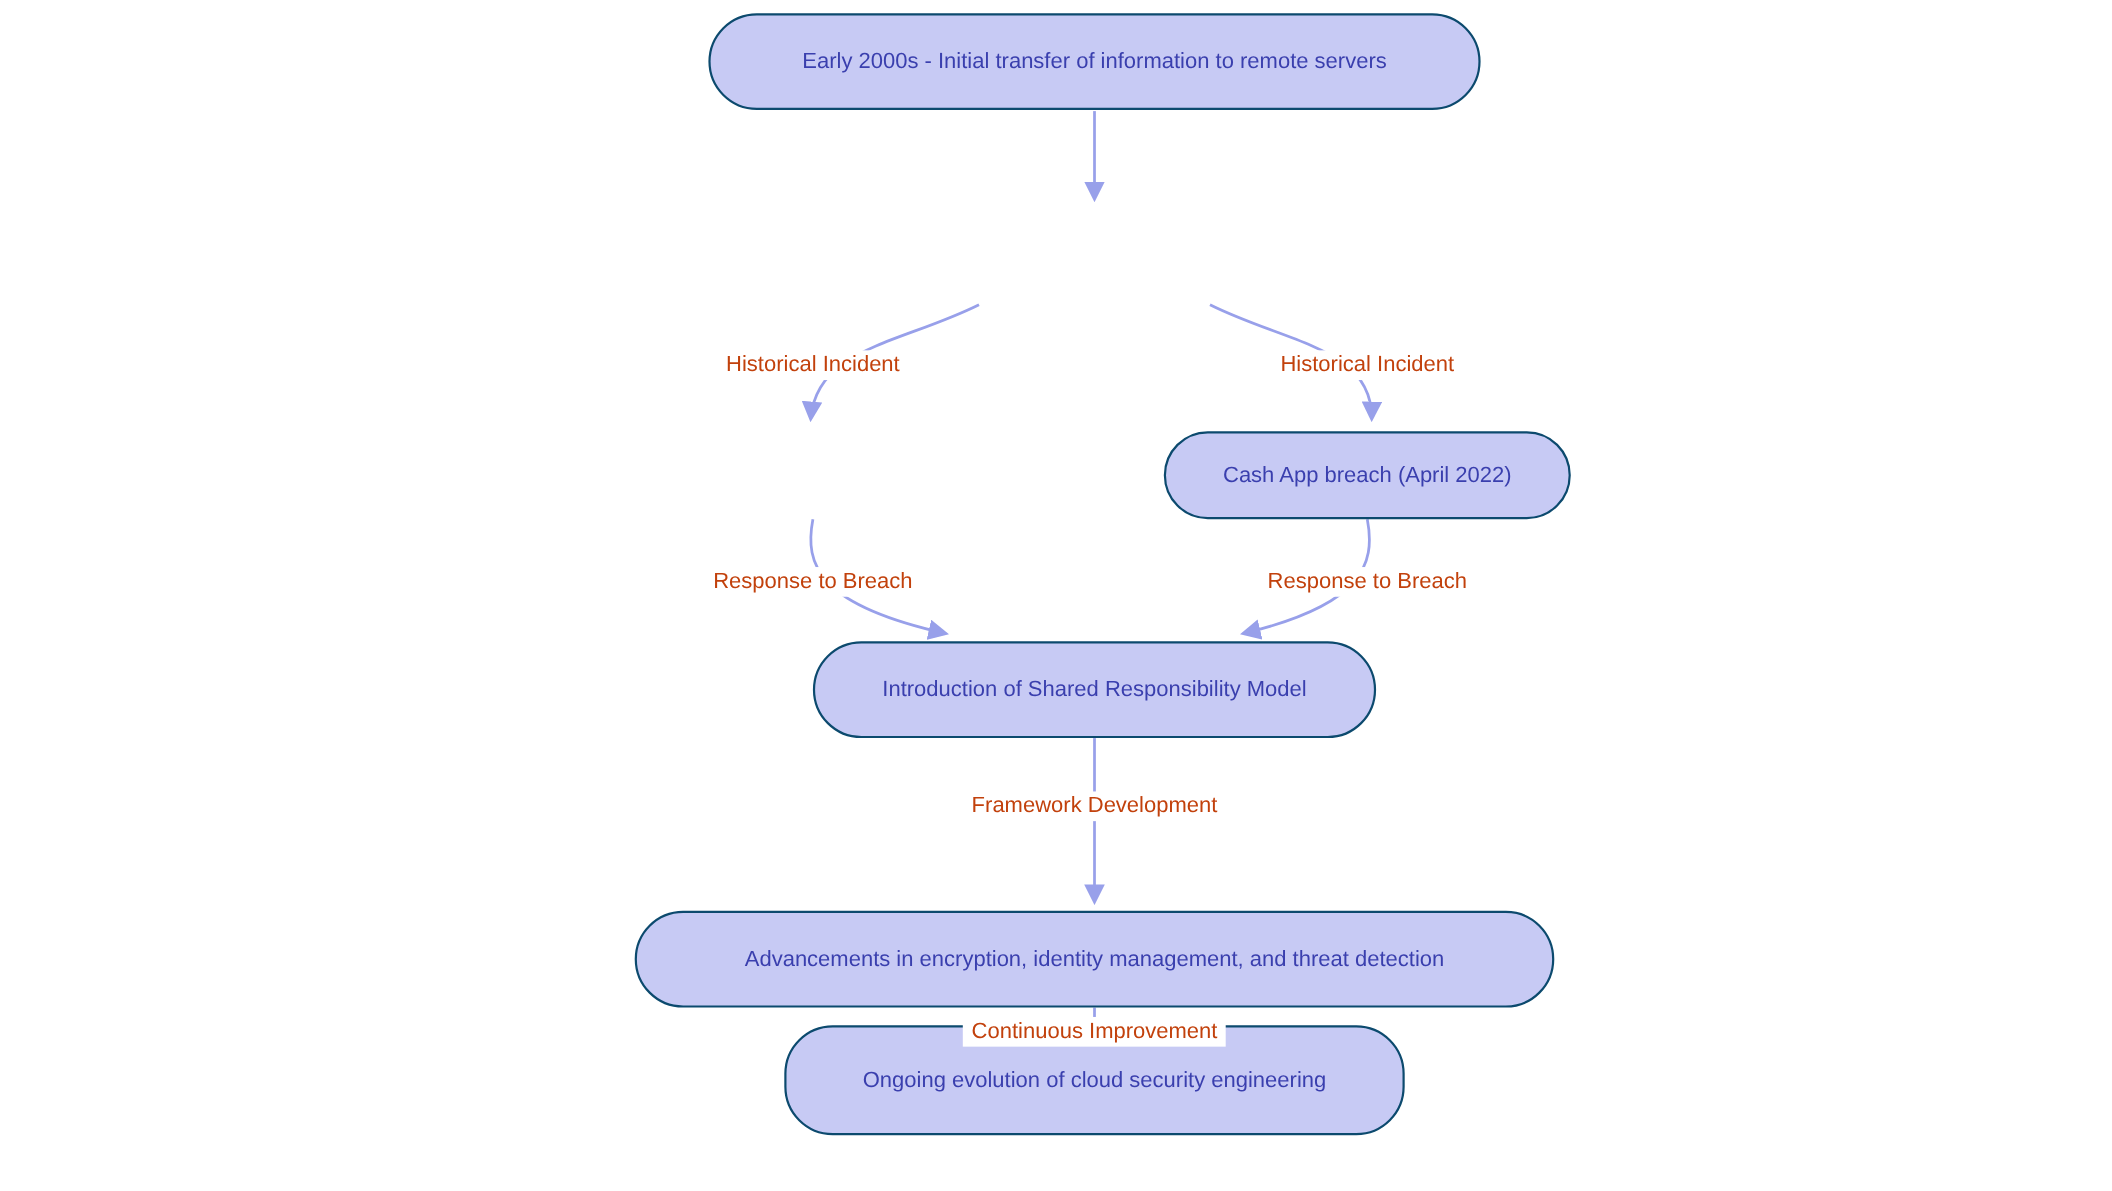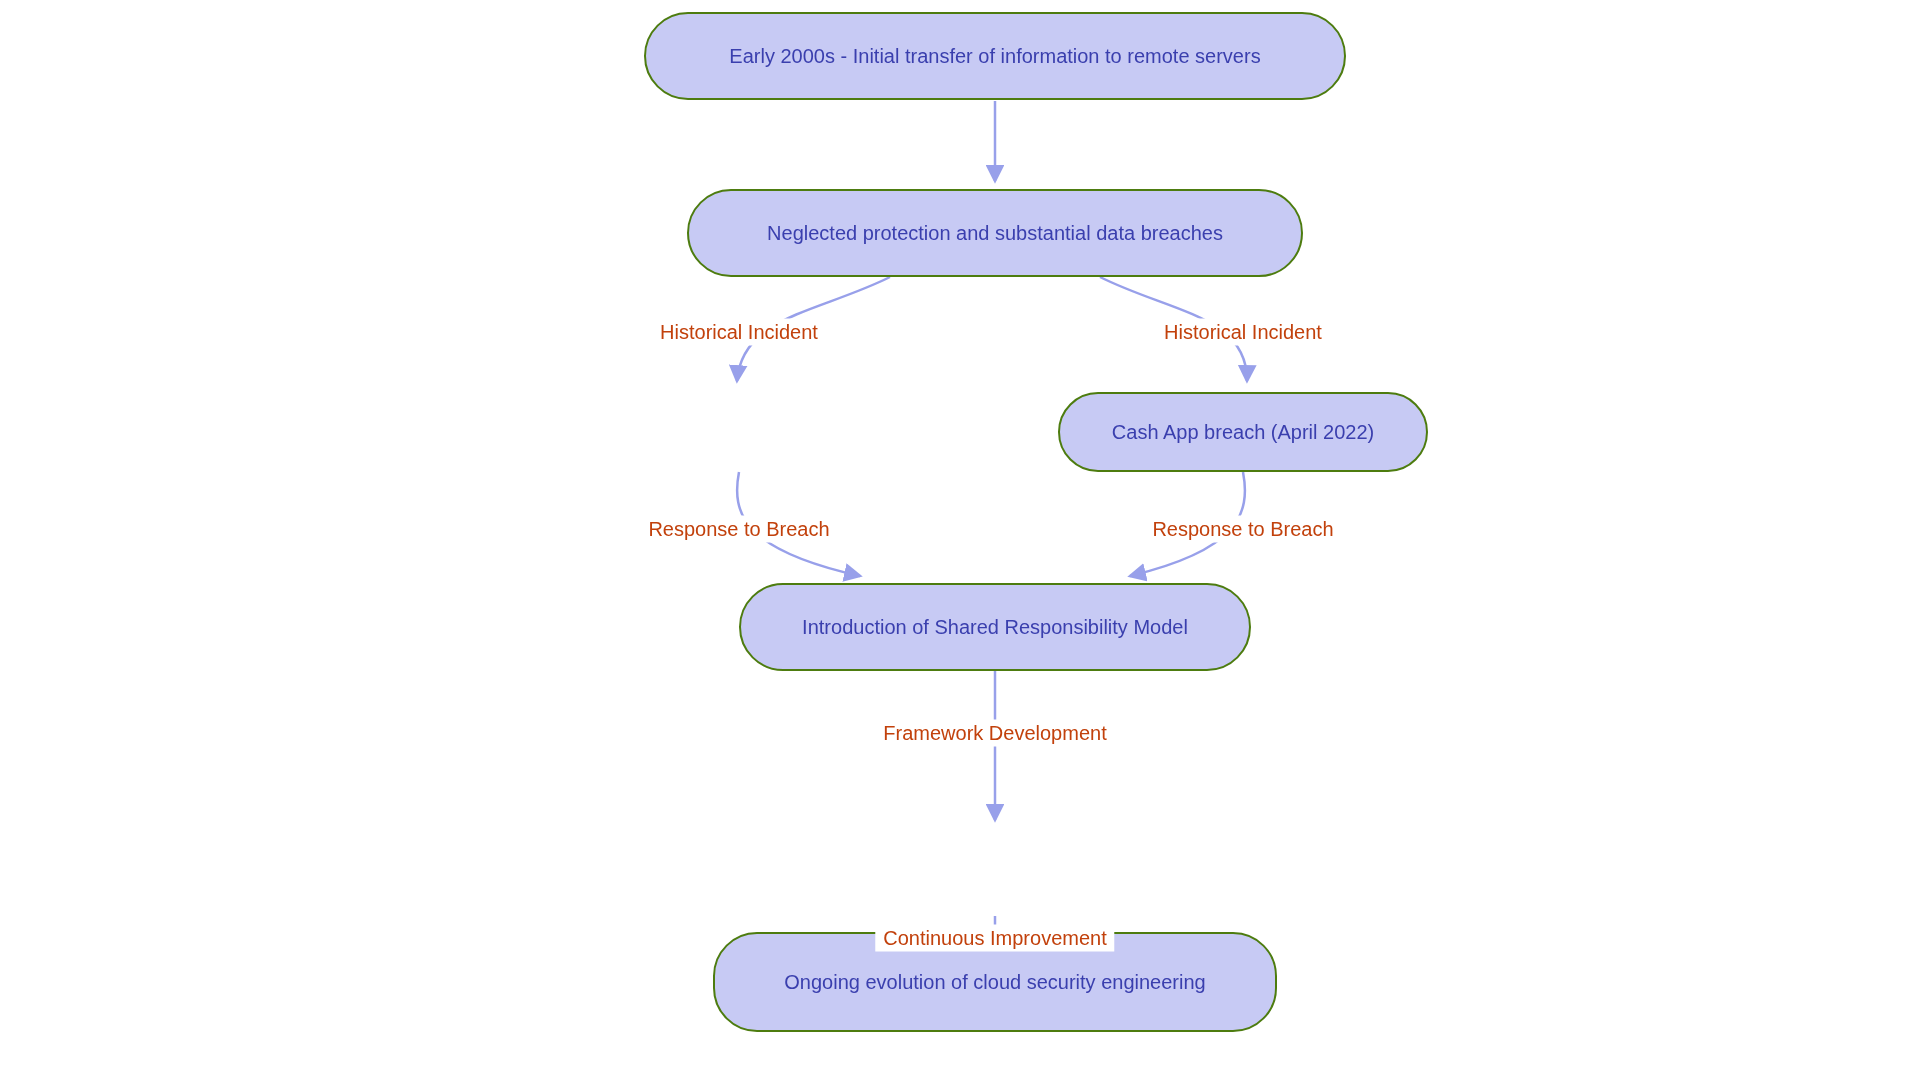--- a/index.html
+++ b/index.html
@@ -8,21 +8,21 @@
     width:1920px;height:1083px;
     background:#ffffff;
     overflow:hidden;
     font-family:"Liberation Sans","DejaVu Sans",sans-serif;
   }
   .edge-layer{position:absolute;left:0;top:0;width:1920px;height:1083px;}
   .edge{fill:none;stroke:#98a0ea;stroke-width:2.5px;}
   .node{
     position:absolute;box-sizing:border-box;
     background:#c7caf4;
-    border:2px solid #4d7c0f;
+    border:2px solid #0c4a6e;
     border-radius:44px;
     display:flex;align-items:center;justify-content:center;
     color:#3a3fae;font-size:20px;line-height:1.25;
     text-align:center;padding:0 30px;white-space:nowrap;
   }
   .edge-label{
     position:absolute;transform:translate(-50%,-50%);
     background:#ffffff;color:#c2410c;
     font-size:20px;padding:2px 8px;white-space:nowrap;
   }
@@ -59,33 +59,33 @@
     <path class="edge" d="M 739 472 C 731 514, 744 550, 860 576" marker-end="url(#arrowhead)"></path>
     <path class="edge" d="M 1243 472 C 1251 514, 1238 550, 1130 576" marker-end="url(#arrowhead)"></path>
     <path class="edge" d="M 995 671 L 995 820" marker-end="url(#arrowhead)"></path>
     <path class="edge" d="M 995 916 L 995 984" marker-end="url(#arrowhead)"></path>
   </svg>
 
   <div class="node n-start">
     <span>Early 2000s - Initial transfer of information to remote servers</span>
   </div>
 
-  <div class="node n-neglect">
-    <span>Neglected protection and substantial data breaches</span>
-  </div>
 
 
   <div class="node n-cashapp">
     <span>Cash App breach (April 2022)</span>
   </div>
 
   <div class="node n-srm">
     <span>Introduction of Shared Responsibility Model</span>
   </div>
 
+  <div class="node n-advance">
+    <span>Advancements in encryption, identity management, and threat detection</span>
+  </div>
 
   <div class="node n-ongoing">
     <span>Ongoing evolution of cloud security engineering</span>
   </div>
 
   <div class="edge-label l-hist-left">Historical Incident</div>
   <div class="edge-label l-hist-right">Historical Incident</div>
   <div class="edge-label l-resp-left">Response to Breach</div>
   <div class="edge-label l-resp-right">Response to Breach</div>
   <div class="edge-label l-framework">Framework Development</div>

